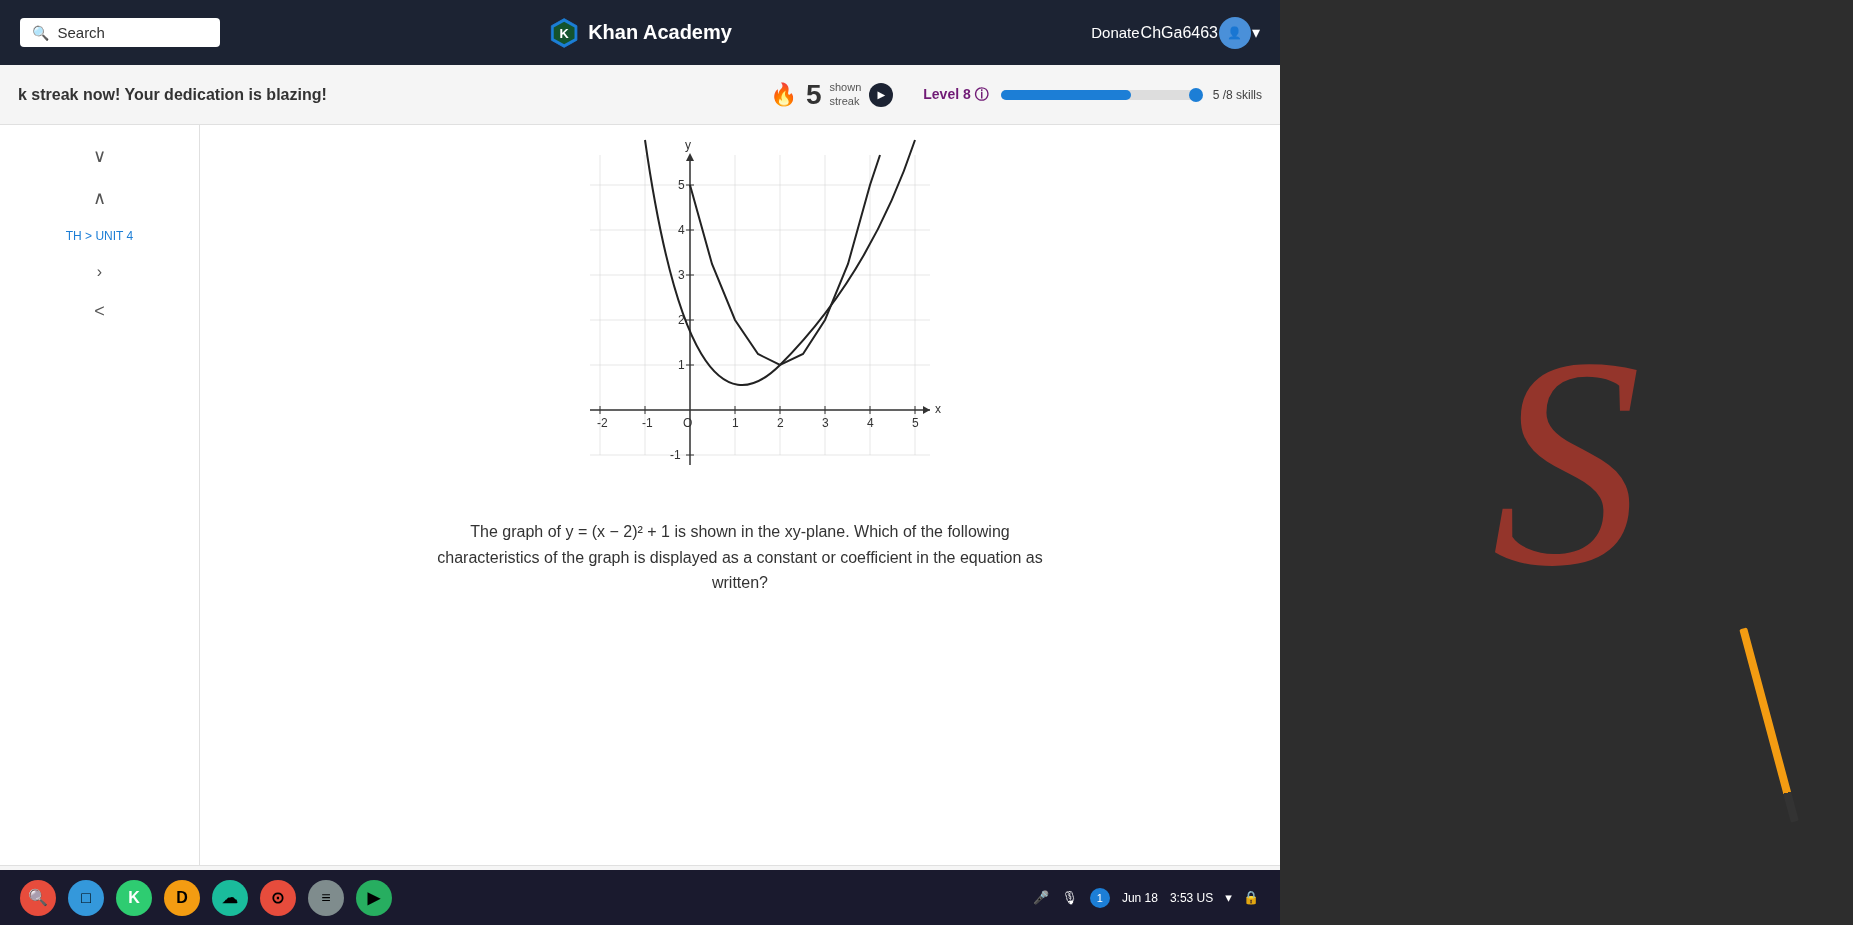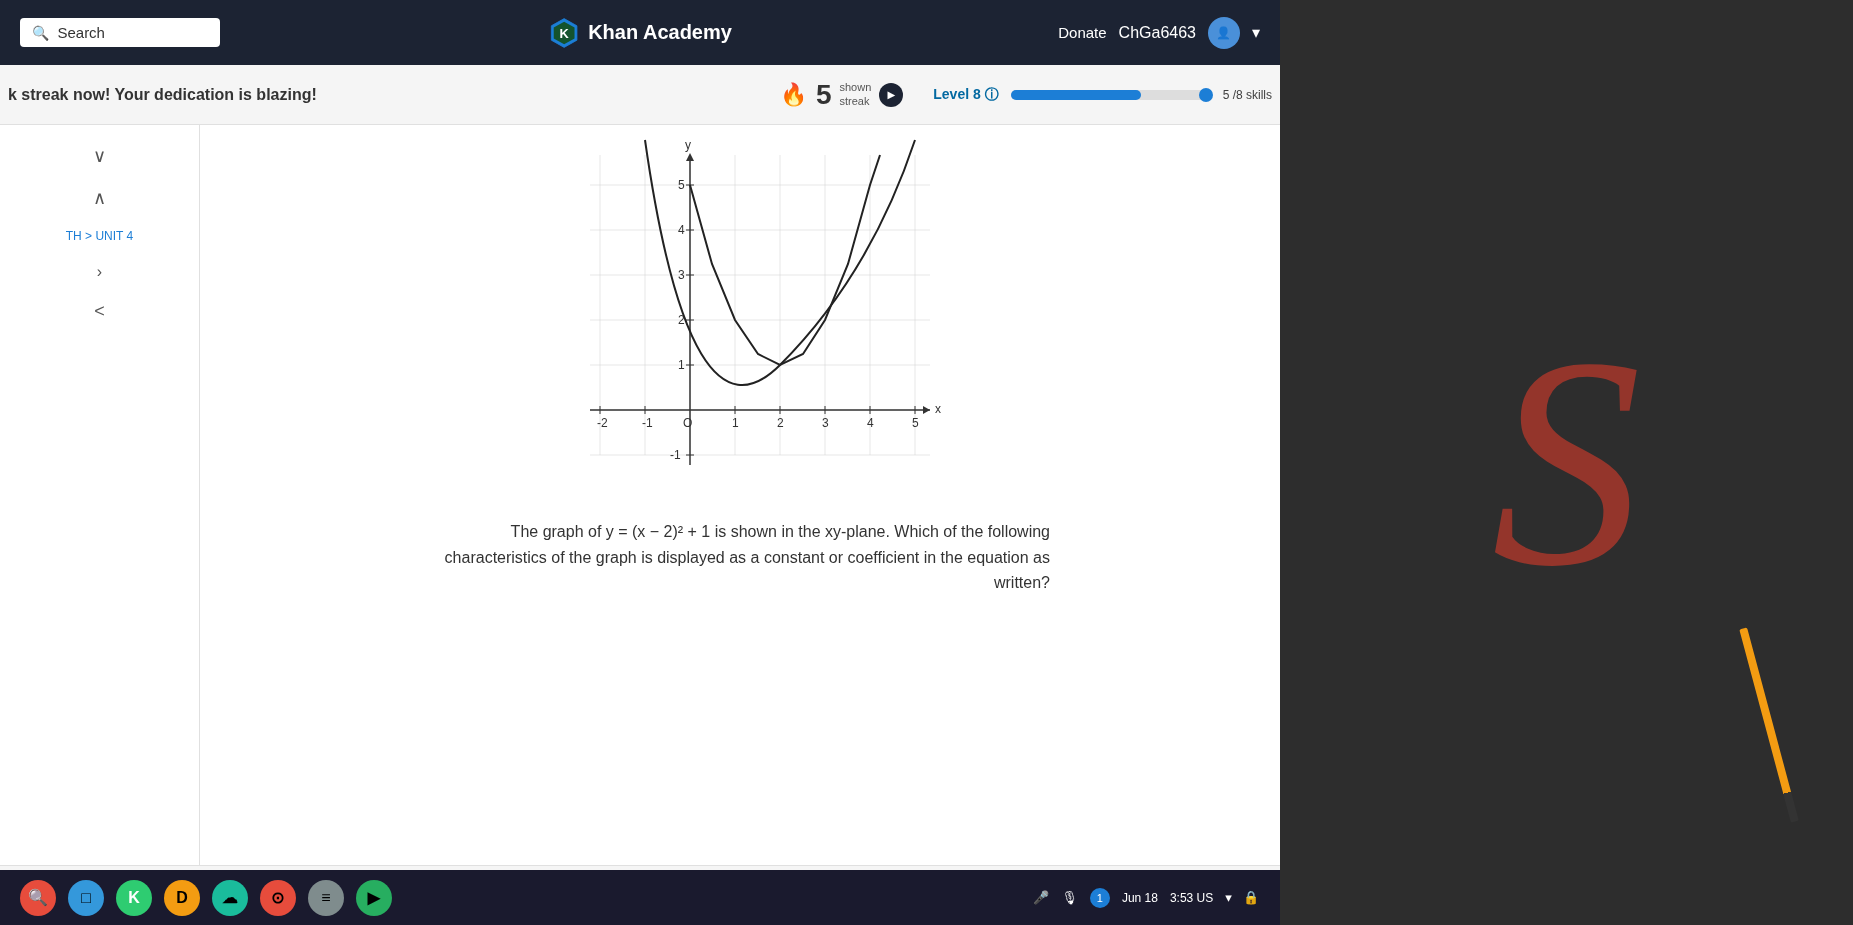--- a/index.html
+++ b/index.html
@@ -72,21 +72,21 @@
     .khan-title {
       color: #fff;
       font-size: 20px;
       font-weight: bold;
     }
 
     .nav-right {
       margin-left: auto;
       display: flex;
       align-items: center;
-      gap: 12px;
+      gap: 1px;
     }
 
     .donate-btn {
       color: #fff;
       font-size: 15px;
       cursor: pointer;
     }
 
     .user-avatar {
       width: 32px;
@@ -114,21 +114,21 @@
       top: 8px;
       cursor: pointer;
     }
 
     
     .streak-bar {
       background: #f5f5f5;
       height: 60px;
       display: flex;
       align-items: center;
-      padding: 0 8px;
+      padding: 0 18px;
       gap: 30px;
       border-bottom: 1px solid #e0e0e0;
     }
 
     .streak-message {
       font-size: 16px;
       font-weight: bold;
       color: #333;
     }
 
@@ -168,21 +168,21 @@
 
     .level-section {
       display: flex;
       align-items: center;
       gap: 12px;
     }
 
     .level-label {
       font-size: 14px;
       font-weight: bold;
-      color: #0369a1;
+      color: #701a75;
     }
 
     .progress-bar-container {
       width: 200px;
       height: 10px;
       background: #ddd;
       border-radius: 5px;
       position: relative;
     }
 
@@ -255,21 +255,21 @@
       width: 420px;
     }
 
     
     .question-text {
       font-size: 16px;
       color: #333;
       line-height: 1.6;
       max-width: 700px;
       margin: 20px auto 0;
-      text-align: right;
+      text-align: center;
       padding: 0 40px;
     }
 
     
     .bottom-bar {
       height: 60px;
       background: #f5f5f5;
       border-top: 1px solid #e0e0e0;
       display: flex;
       align-items: center;

